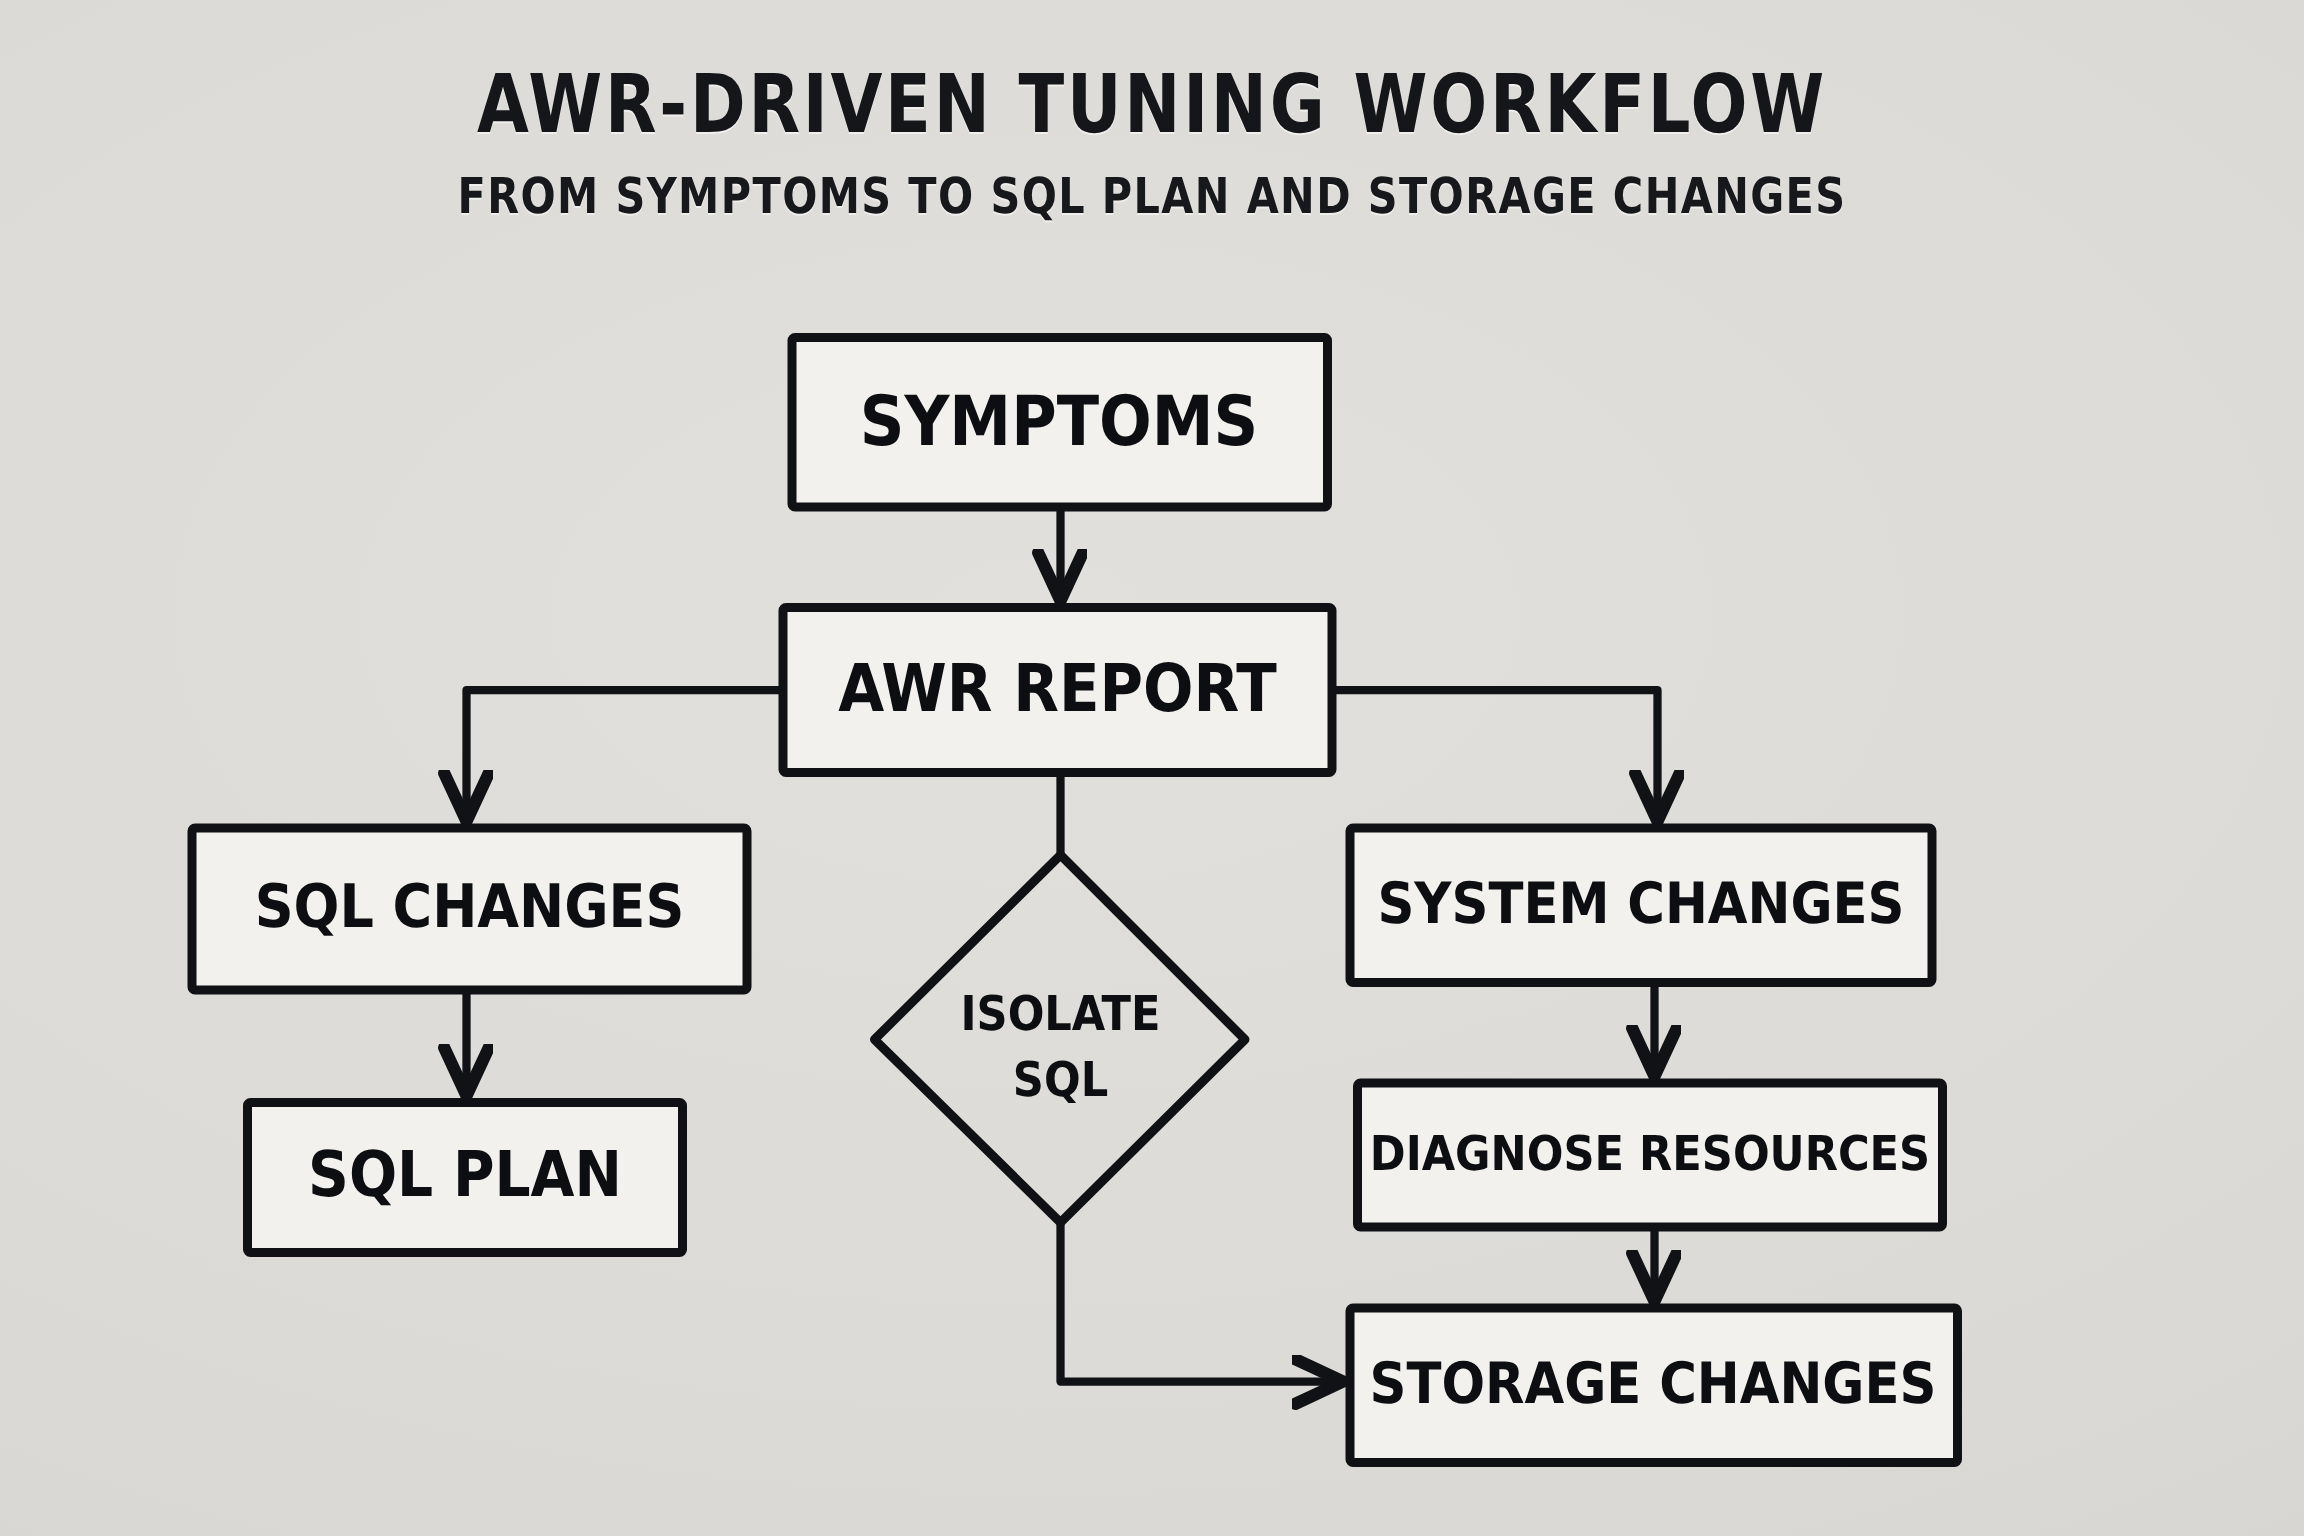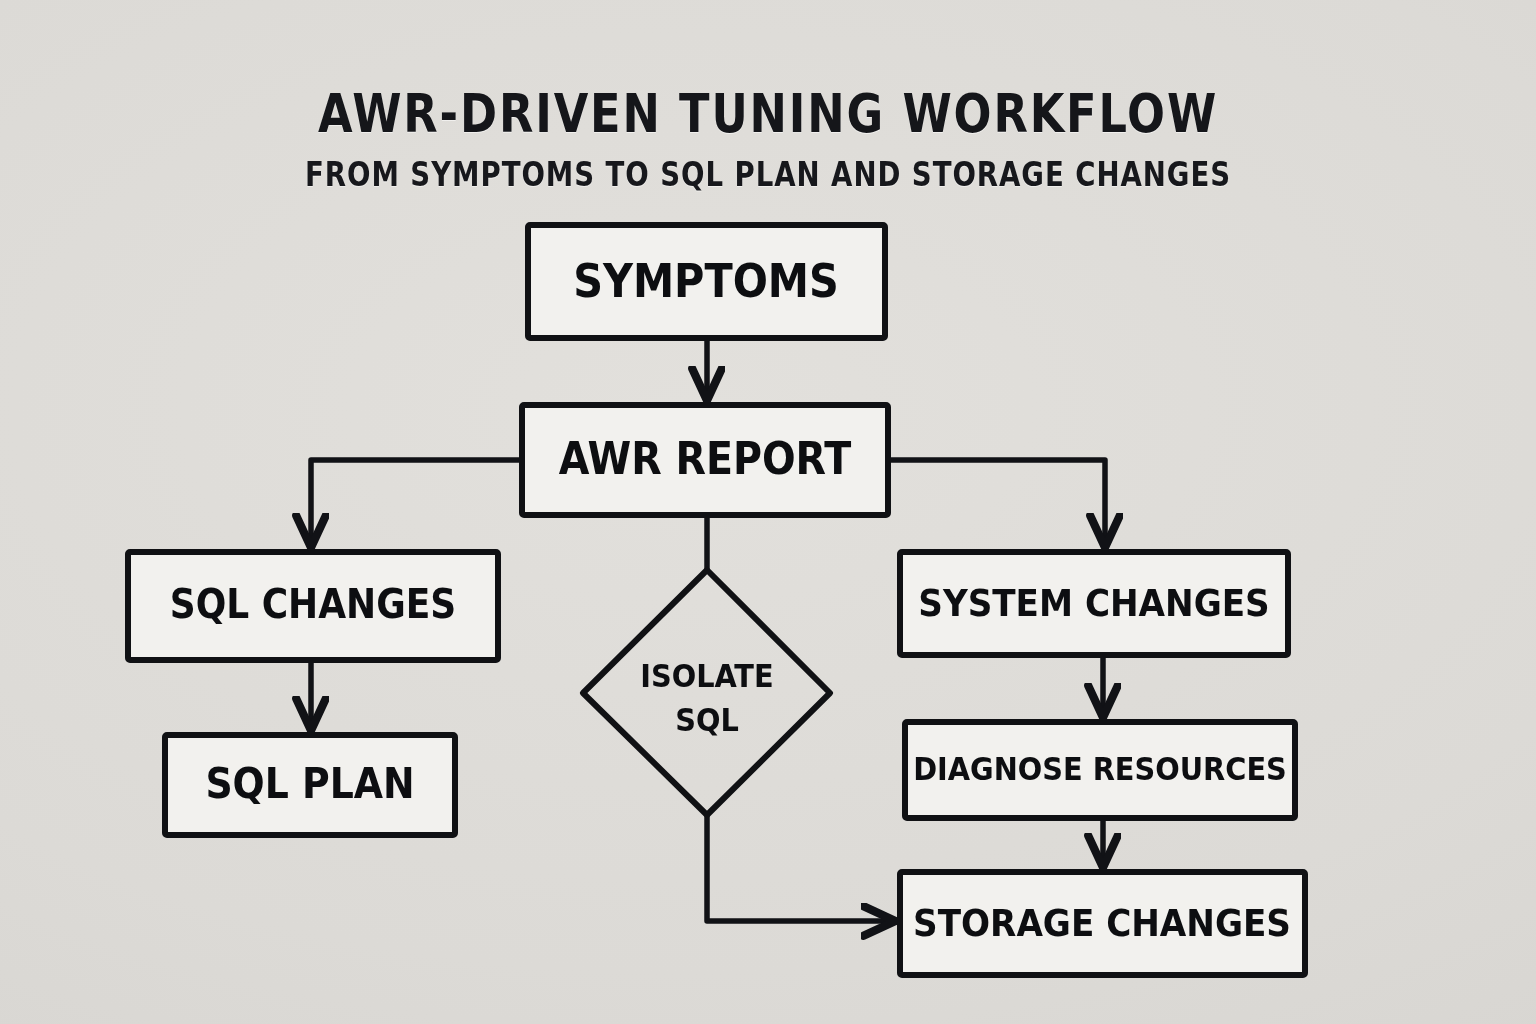--- a/index.html
+++ b/index.html
@@ -11,21 +11,20 @@
   }
   
   #board{
     position:absolute;inset:0;
     background:
       radial-gradient(ellipse 120% 100% at 45% 40%, #e2e0dc 0%, #dcdad6 55%, #d4d2ce 100%);
   }
   #titles{
     position:absolute;left:0;top:0;width:1536px;text-align:center;
     pointer-events:none;
-    margin-top:44px;
   }
   #main-title{
     margin-top:38px;
     font-size:54px;
     font-weight:700;
     letter-spacing:2px;
     color:#15161a;
     font-family:"DejaVu Sans Condensed","Liberation Sans Narrow","Liberation Sans",sans-serif;
     transform:scaleX(0.92);
     text-shadow:0 1px 0 rgba(255,255,255,.55);

